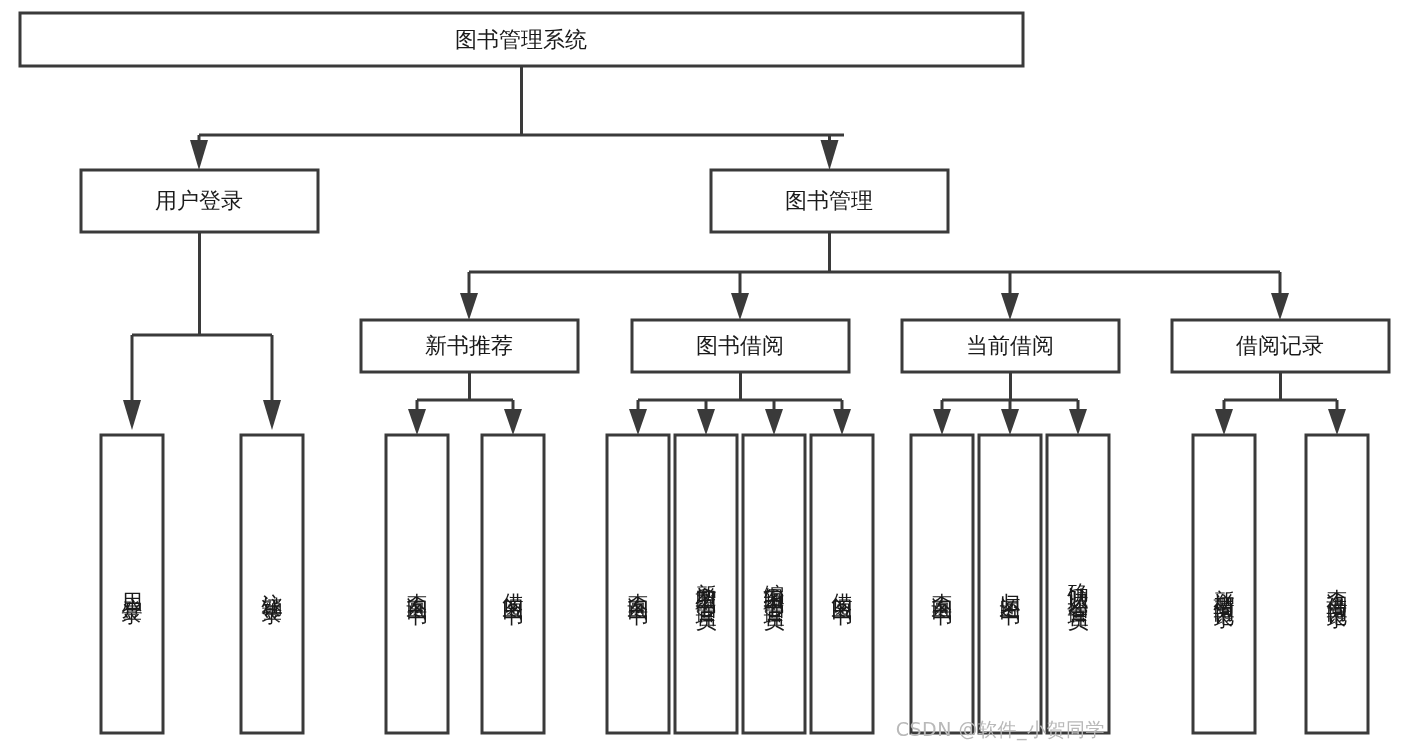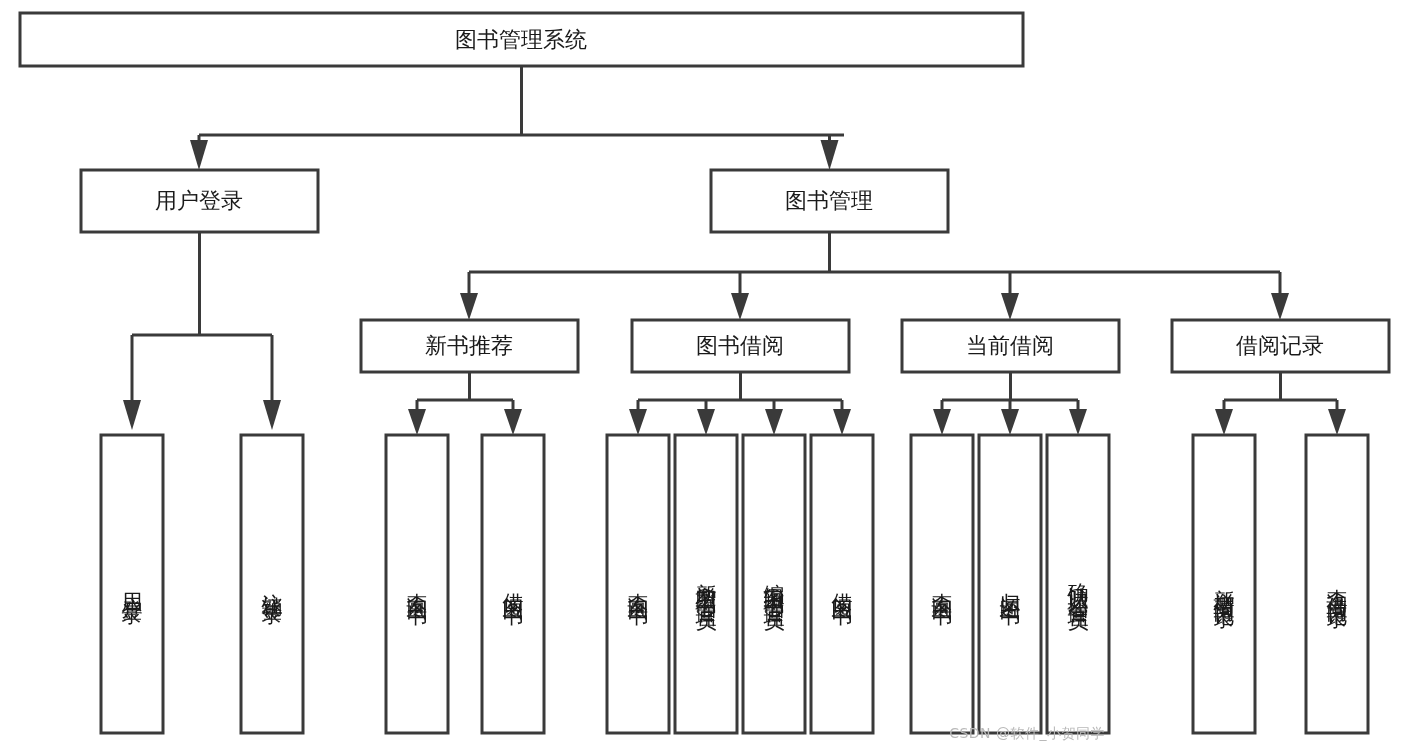--- a/index.html
+++ b/index.html
@@ -8,21 +8,21 @@
   #diagram-root{position:relative;width:1113px;height:747px;background:#fff;}
   svg{display:block;}
   .node-box{fill:#ffffff;stroke:#3a3a3a;stroke-width:3;}
   .connector{stroke:#3a3a3a;stroke-width:3;fill:none;}
   .arrow-head{fill:#3a3a3a;stroke:none;}
   .node-label-h{font-size:22px;fill:#1a1a1a;text-anchor:middle;
                 dominant-baseline:middle;}
   .node-label-v{font-size:21px;fill:#1a1a1a;text-anchor:middle;
                 writing-mode:vertical-rl;text-orientation:upright;
                 letter-spacing:4px;}
-  .watermark{position:absolute;right:8px;bottom:4px;font-size:14px;
+  .watermark{position:absolute;right:8px;bottom:4px;font-size:19px;
              color:#b9b9b9;white-space:nowrap;letter-spacing:.5px;}
 </style>
 </head>
 <body>
 
 <div id="diagram-root">
 
 <svg width="1405" height="747" viewBox="0 0 1405 747">
 
   <g>

